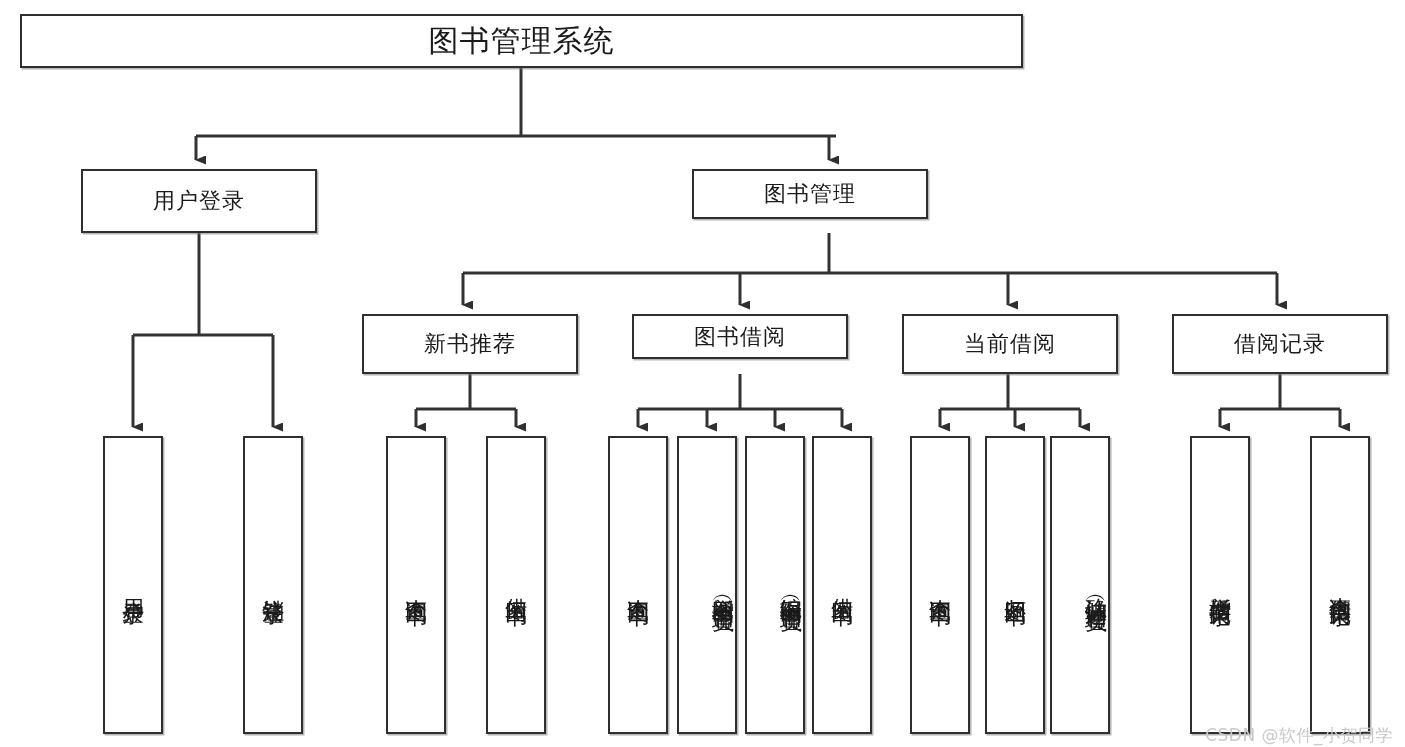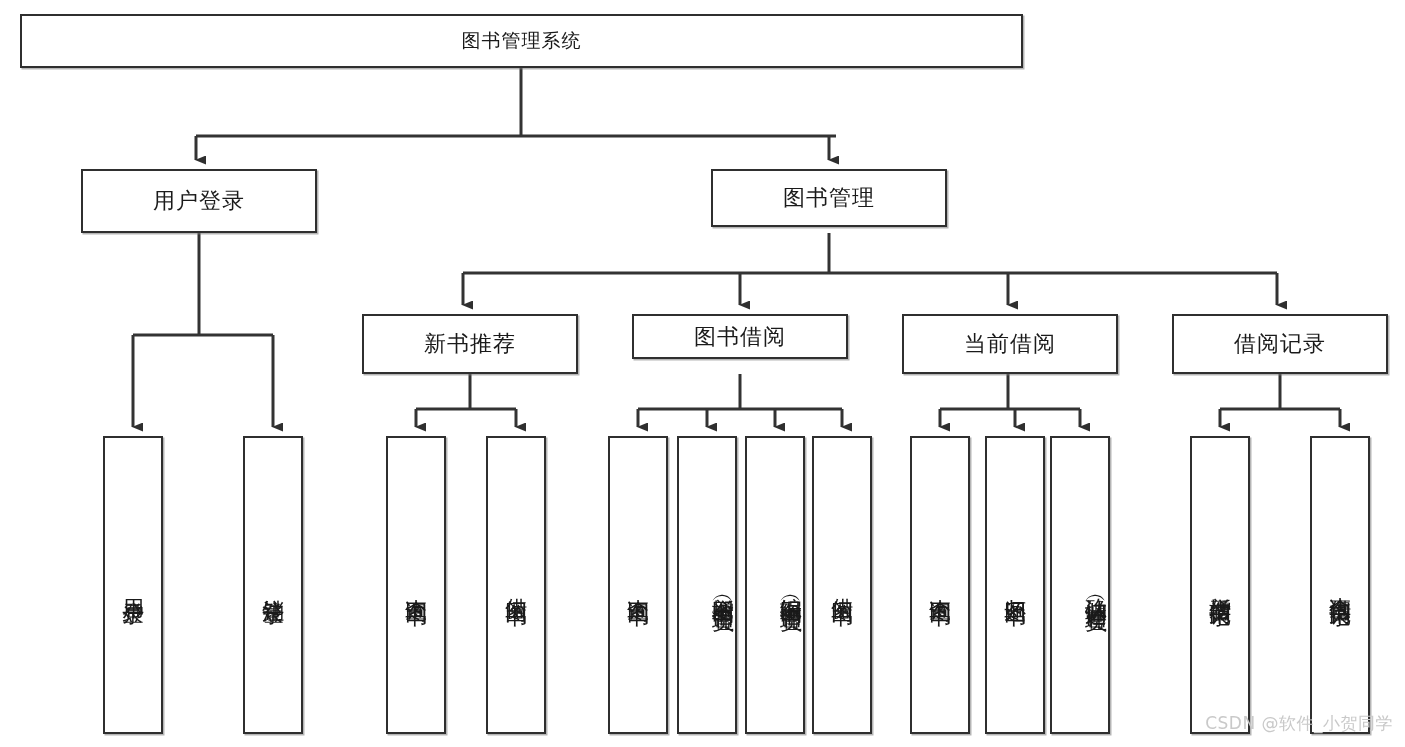--- a/index.html
+++ b/index.html
@@ -38,21 +38,21 @@
     height: 100%;
     display: flex;
     align-items: center;
     justify-content: center;
     color: #1a1a1a;
     font-size: 22px;
     letter-spacing: 1px;
     white-space: nowrap;
   }
   .node-title .node-label-h {
-    font-size: 19px;
+    font-size: 30px;
   }
   .node-label-v {
     width: 100%;
     height: 100%;
     display: flex;
     align-items: flex-start;
     justify-content: center;
     padding-top: 8px;
     box-sizing: border-box;
     color: #1a1a1a;
@@ -63,21 +63,21 @@
     letter-spacing: 2px;
     white-space: nowrap;
   }
   .node-label-v.centered {
     align-items: center;
     padding-top: 0;
   }
   .watermark {
     position: absolute;
     right: 12px;
-    bottom: 12px;
+    bottom: 0;
     color: #c9c9c9;
     font-size: 17px;
     letter-spacing: 0.5px;
     white-space: nowrap;
     user-select: none;
     margin-left: 12px;
   }
 </style>
 </head>
 <body>
@@ -137,21 +137,21 @@
     </g>
   </svg>
 
   <div class="node-box node-title" style="left:20px; top:14px; width:1003px; height:54px;">
     <div class="node-label-h">图书管理系统</div>
   </div>
 
   <div class="node-box" style="left:81px; top:169px; width:236px; height:64px;">
     <div class="node-label-h">用户登录</div>
   </div>
-  <div class="node-box" style="left:711px; top:169px; width:236px; height:58px;">
+  <div class="node-box" style="left:692px; top:169px; width:236px; height:50px;">
     <div class="node-label-h">图书管理</div>
   </div>
 
   <div class="node-box" style="left:362px; top:314px; width:216px; height:60px;text-align:center;">
     <div class="node-label-h">新书推荐</div>
   </div>
   <div class="node-box" style="left:632px; top:314px; width:216px; height:45px;">
     <div class="node-label-h">图书借阅</div>
   </div>
   <div class="node-box" style="left:1172px; top:314px; width:216px; height:60px;">

